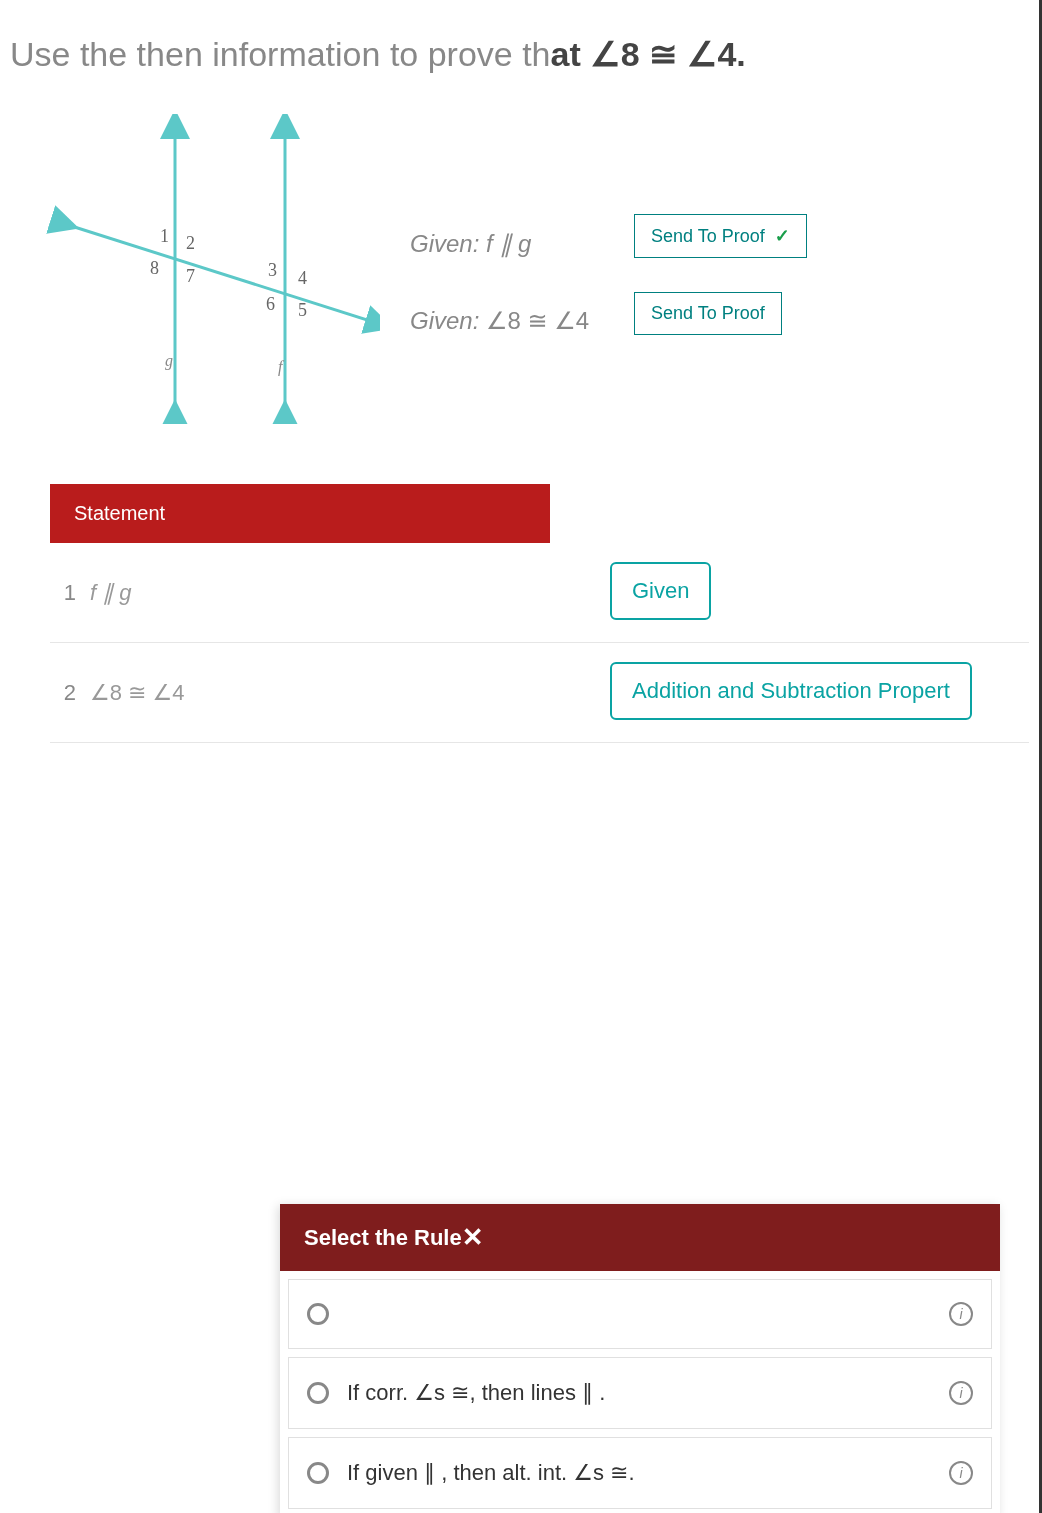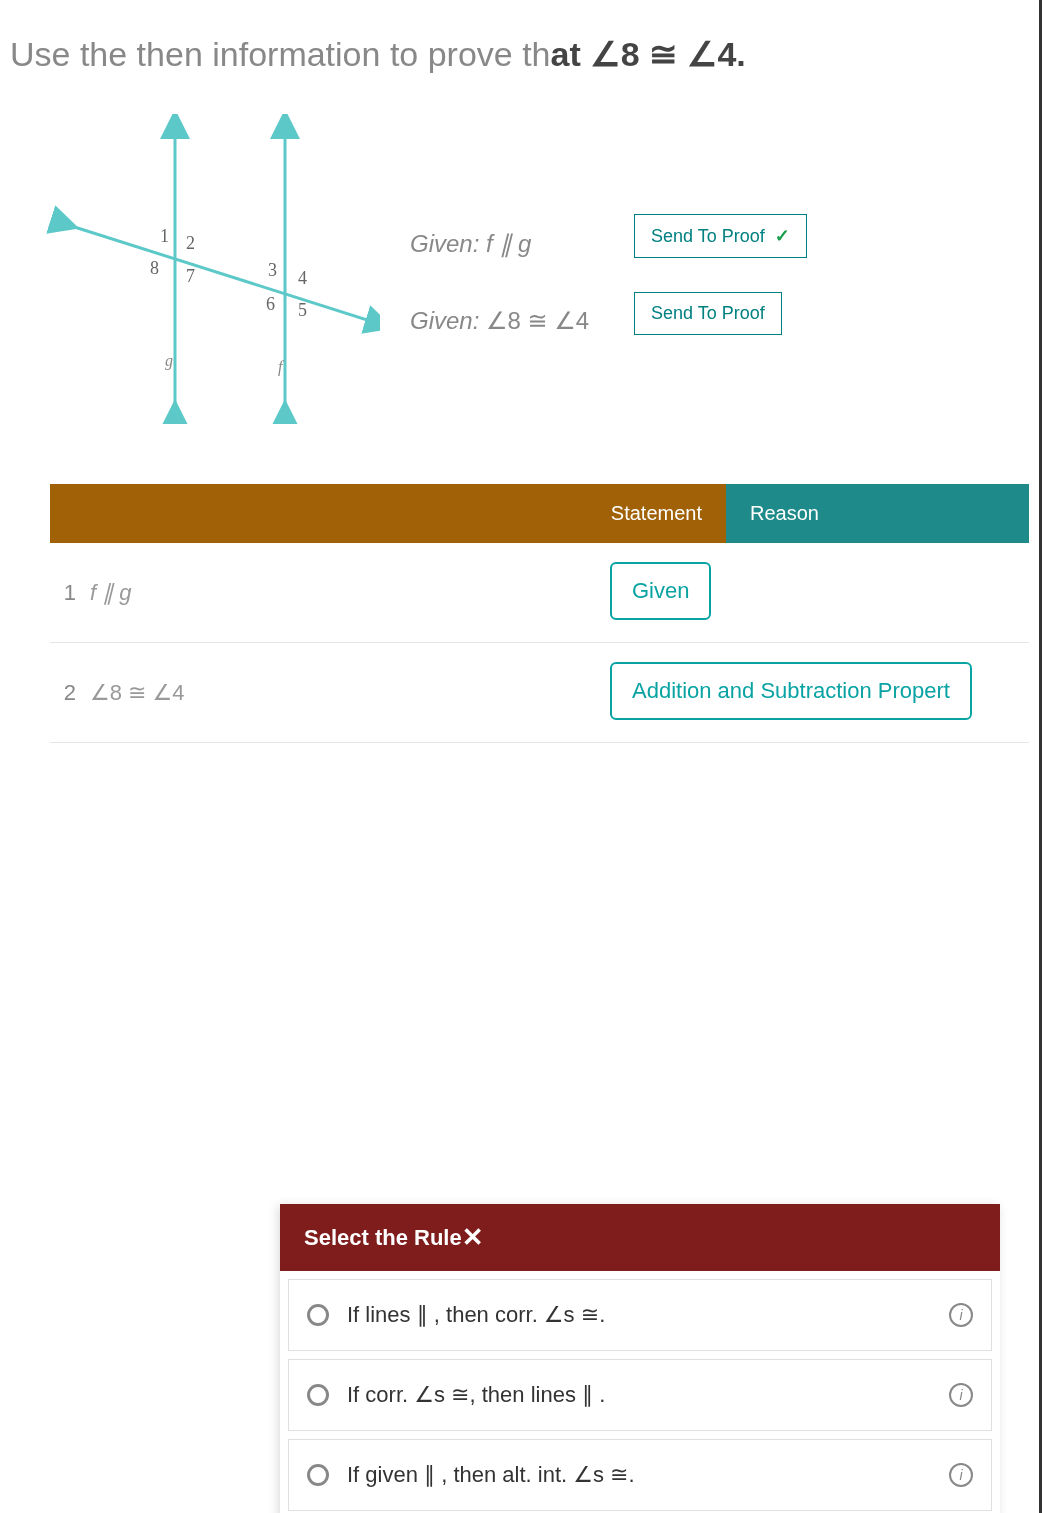--- a/index.html
+++ b/index.html
@@ -20,21 +20,21 @@
   .gp-label .sym { font-style: normal; }
   .btn {
     border: 1px solid #008080; color: #008080; background: #fff;
     border-radius: 0; padding: 10px 16px; font-size: 18px; cursor: pointer;
     display: inline-flex; align-items: center; gap: 10px;
   }
   .btn.sent .check { color: #1a9e4b; font-weight: bold; }
   .proof-table { margin: 0 0 0 40px; }
   .pt-head { display: flex; }
   .pt-head .cell { padding: 18px 24px; color: #fff; font-size: 20px; }
-  .pt-head .stmt { background: #a16207; width: 676px; text-align: right; }
+  .pt-head .stmt { background: #b91c1c; width: 500px; }
   .pt-head .reas { background: #1e8a8a; flex: 1; }
   .pt-row { display: flex; border-bottom: 1px solid #e6e6e6; align-items: center; min-height: 100px; background:#fff;}
   .pt-row .num { width: 40px; text-align: right; font-size: 22px; color: #888; padding-right: 14px;}
   .pt-row .stcell { width: 520px; font-size: 22px; color: #999; font-style: italic; }
   .pt-row .stcell .sym { font-style: normal; }
   .pt-row .rscell { flex:1; }
   .reason-box {
     border: 2px solid #0aa3a3; color: #0aa3a3; background:#fff;
     border-radius: 6px; padding: 14px 20px; font-size: 22px; display: inline-block;
     max-width: 100%; white-space: nowrap; overflow: hidden; text-align: center;
@@ -124,21 +124,20 @@
           <span>Send To Proof</span>
         </button>
       </div>
     </div>
   </div>
 
   <div class="proof-wrap">
     <div class="proof-table">
       <div class="pt-head">
         <div class="cell stmt">Statement</div>
-        <div class="cell reas">Reason</div>
       </div>
       <div class="pt-row">
         <div class="num">1</div>
         <div class="stcell">f ∥ g</div>
         <div class="rscell">
           <div class="reason-box">Given</div>
         </div>
       </div>
       <div class="pt-row">
         <div class="num">2</div>
@@ -150,21 +149,20 @@
     </div>
 
     <div class="rule-panel">
       <div class="rule-head">
         <span>Select the Rule</span>
         <span class="close">✕</span>
       </div>
       <div id="rule-list">
           <div class="rule-item">
             <span class="radio"></span>
-            <span>If lines ∥ , then corr. ∠s ≅.</span>
             <span class="info">i</span>
           </div>
           <div class="rule-item">
             <span class="radio"></span>
             <span>If corr. ∠s ≅, then lines ∥ .</span>
             <span class="info">i</span>
           </div>
           <div class="rule-item">
             <span class="radio"></span>
             <span>If given ∥ , then alt. int. ∠s ≅.</span>

